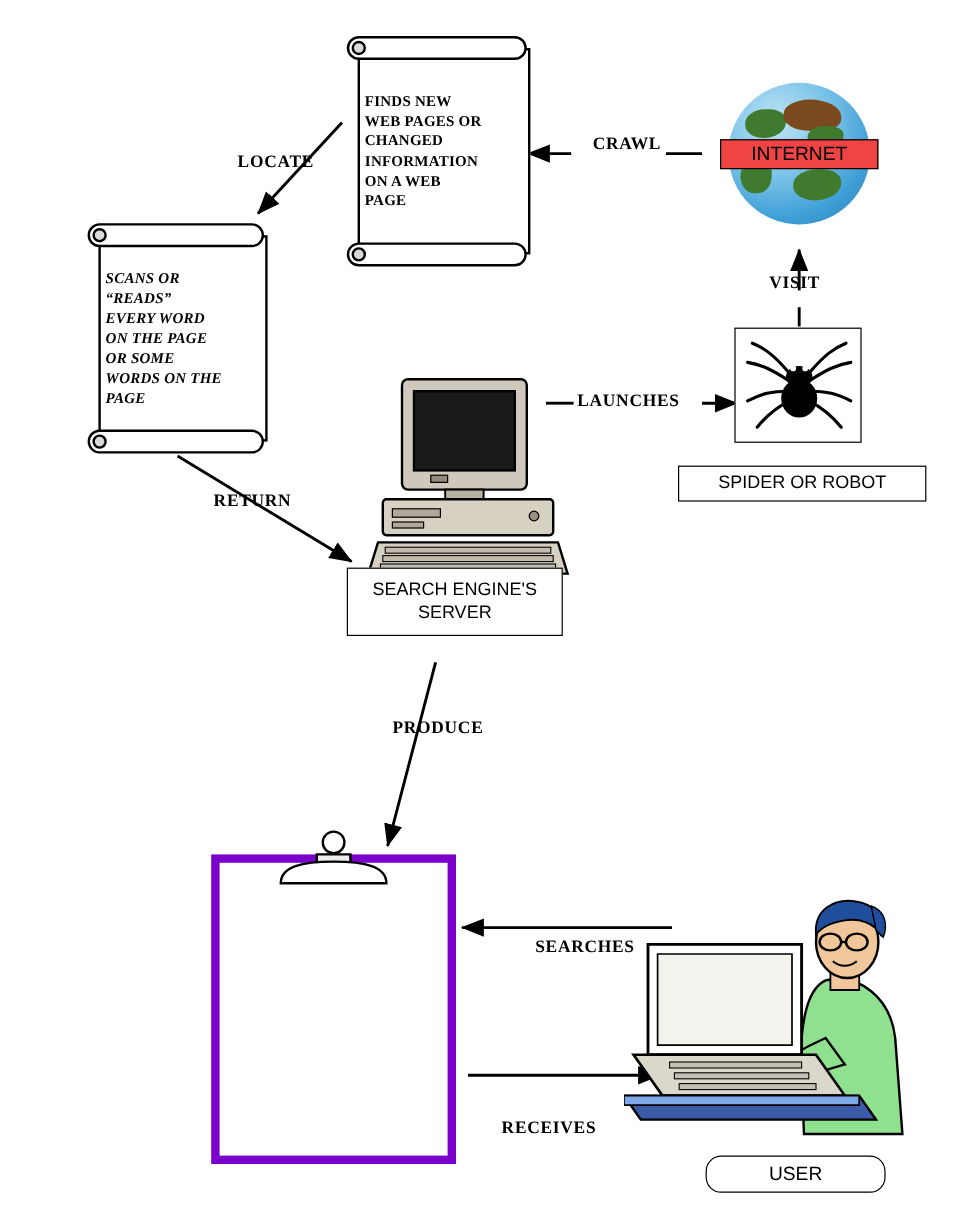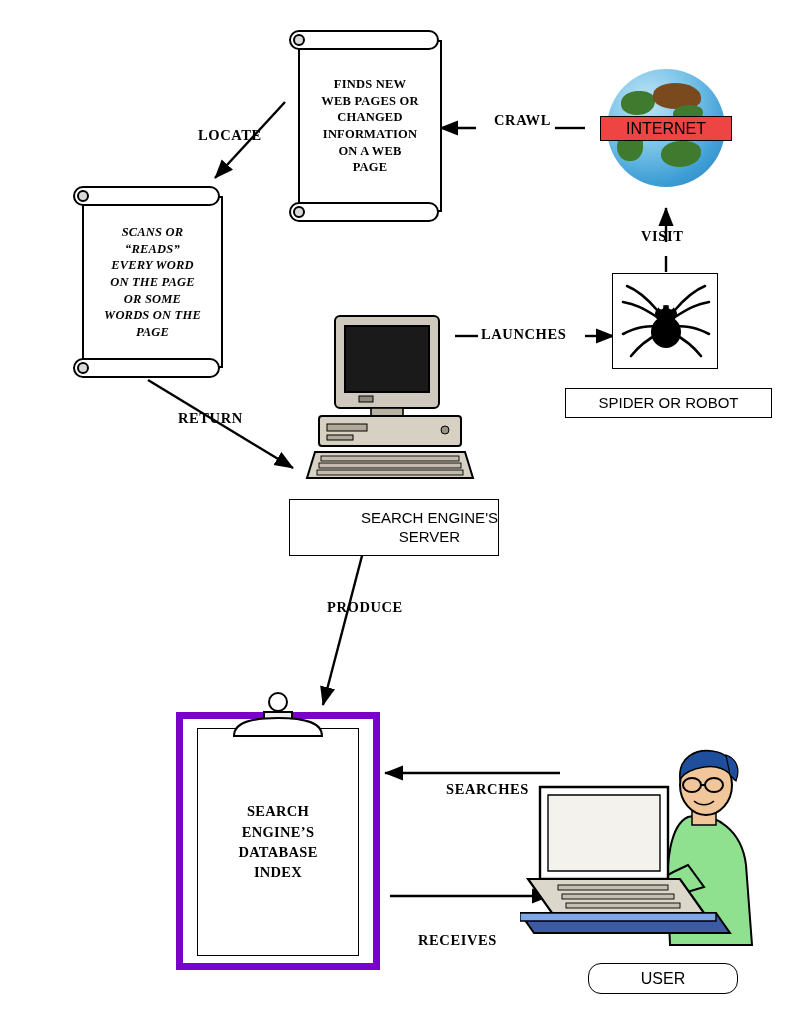--- a/index.html
+++ b/index.html
@@ -73,21 +73,21 @@
     border: 2px solid #000000;
     border-radius: 50%;
     background: #d9d9d9;
     box-sizing: border-box;
   }
   .scroll .scroll-text {
     position: absolute;
     left: 6px; right: 6px;
     top: 50%;
     transform: translateY(-50%);
-    text-align: center;
+    text-align: left;
     font-family: "Liberation Serif", serif;
     font-weight: bold;
     font-size: 12.5px;
     line-height: 1.33;
     letter-spacing: 0.2px;
     white-space: pre-line;
   }
 
   
   .edge-label {
@@ -289,40 +289,34 @@
       <g>
         <path d="M10,140 L160,140 L168,166 L2,166 Z" fill="#d7d1c4" stroke="#000" stroke-width="2"></path>
         <g stroke="#000" stroke-width="0.9" fill="#c2bbae">
           <rect x="16" y="144" width="138" height="5"></rect>
           <rect x="14" y="151" width="142" height="5"></rect>
           <rect x="12" y="158" width="146" height="5"></rect>
         </g>
       </g>
     </svg>
   </div>
-  <div class="box" style="left:289px; top:499px; width:210px; height:57px;justify-content:flex-end;">
+  <div class="box" style="left:289px; top:473px; width:180px; height:57px;">
     <span>SEARCH ENGINE'S
 SERVER</span>
   </div>
 
   <div class="abs" style="left:176px; top:690px; width:204px; height:280px;">
 
     <svg class="abs" width="120" height="52" viewBox="0 0 120 52" style="left:42px; top:0; z-index:3;">
       <circle cx="60" cy="12" r="9" fill="#ffffff" stroke="#000" stroke-width="2"></circle>
       <path d="M46,22 L74,22 L74,30 L46,30 Z" fill="#eeeeee" stroke="#000" stroke-width="2"></path>
       <path d="M16,46 C16,32 34,28 60,28 C86,28 104,32 104,46 Z" fill="#ffffff" stroke="#000" stroke-width="2"></path>
     </svg>
   </div>
   <div class="clipboard-frame" style="left:176px; top:712px; width:204px; height:258px;">
-  </div>
-  <div class="clipboard-paper" style="left:197px; top:728px; width:162px; height:228px;">
-    <span>SEARCH
-ENGINE’S
-DATABASE
-INDEX</span>
   </div>
 
   <div class="abs" style="left:520px; top:745px; width:250px; height:205px;">
     <svg width="250" height="205" viewBox="0 0 250 205">
 
       <path d="M168,72 C196,66 222,86 226,120 L232,200 L150,200 L148,150 C146,118 150,80 168,72 Z" fill="#8fe08f" stroke="#000" stroke-width="2"></path>
 
       <path d="M168,120 C150,128 130,140 118,150 L134,164 C150,154 168,146 184,142 Z" fill="#8fe08f" stroke="#000" stroke-width="2"></path>
 
       <ellipse cx="120" cy="152" rx="13" ry="9" fill="#f0c69a" stroke="#000" stroke-width="2"></ellipse>

